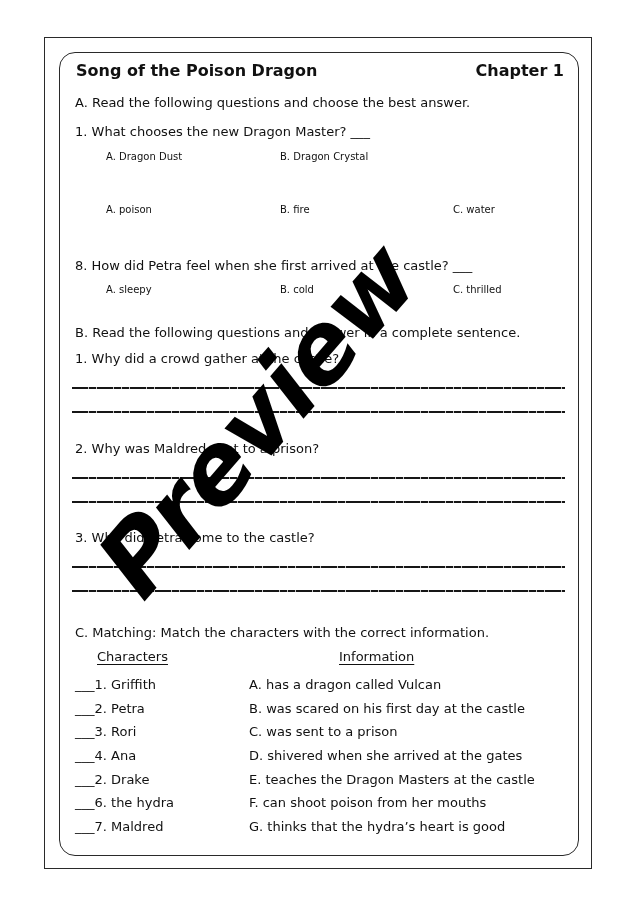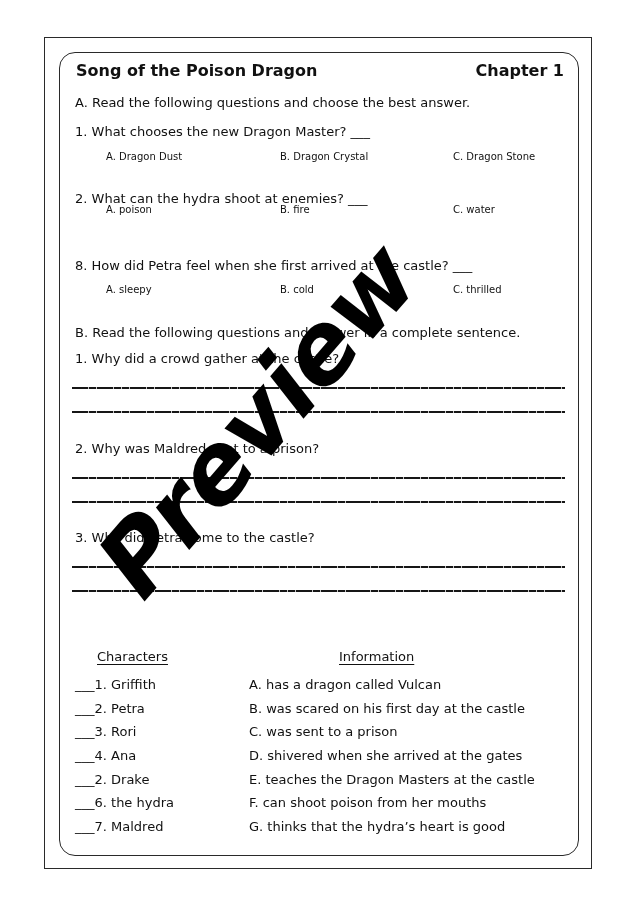--- a/index.html
+++ b/index.html
@@ -121,24 +121,22 @@
         <span>Song of the Poison Dragon</span>
         <span>Chapter 1</span>
       </div>
 
       <div class="line" style="top:41px">A. Read the following questions and choose the best answer.</div>
 
       <div class="line" style="top:70px">1. What chooses the new Dragon Master? ___</div>
       <div class="options" style="top:95px">
         <span>A. Dragon Dust</span>
         <span>B. Dragon Crystal</span>
-        <span>C. Dragon Stone</span>
-      </div>
-
-      <div class="line" style="top:137px">2. What can the hydra shoot at enemies? ___</div>
+      </div>
+
       <div class="options" style="top:148px">
         <span>A. poison</span>
         <span>B. fire</span>
         <span>C. water</span>
       </div>
 
       <div class="line" style="top:204px">8. How did Petra feel when she first arrived at the castle? ___</div>
       <div class="options" style="top:228px">
         <span>A. sleepy</span>
         <span>B. cold</span>
@@ -152,20 +150,21 @@
       <div class="answer-line" style="top:358px"></div>
 
       <div class="line" style="top:387px">2. Why was Maldred sent to a prison?</div>
       <div class="answer-line" style="top:424px"></div>
       <div class="answer-line" style="top:448px"></div>
 
       <div class="line" style="top:476px">3. Why did Petra come to the castle?</div>
       <div class="answer-line" style="top:513px"></div>
       <div class="answer-line" style="top:537px"></div>
 
+      <div class="line" style="top:571px">C. Matching: Match the characters with the correct information.</div>
       <div class="match-header" style="top:595px; left:37px">Characters</div>
       <div class="match-header" style="top:595px; left:279px">Information</div>
 
       <div class="match-rows">
         <div class="match-row">
           <span class="char-cell"><span>___</span><span>1. Griffith</span></span>
           <span class="info-cell">A. has a dragon called Vulcan</span>
         </div>
         <div class="match-row">
           <span class="char-cell"><span>___</span><span>2. Petra</span></span>

